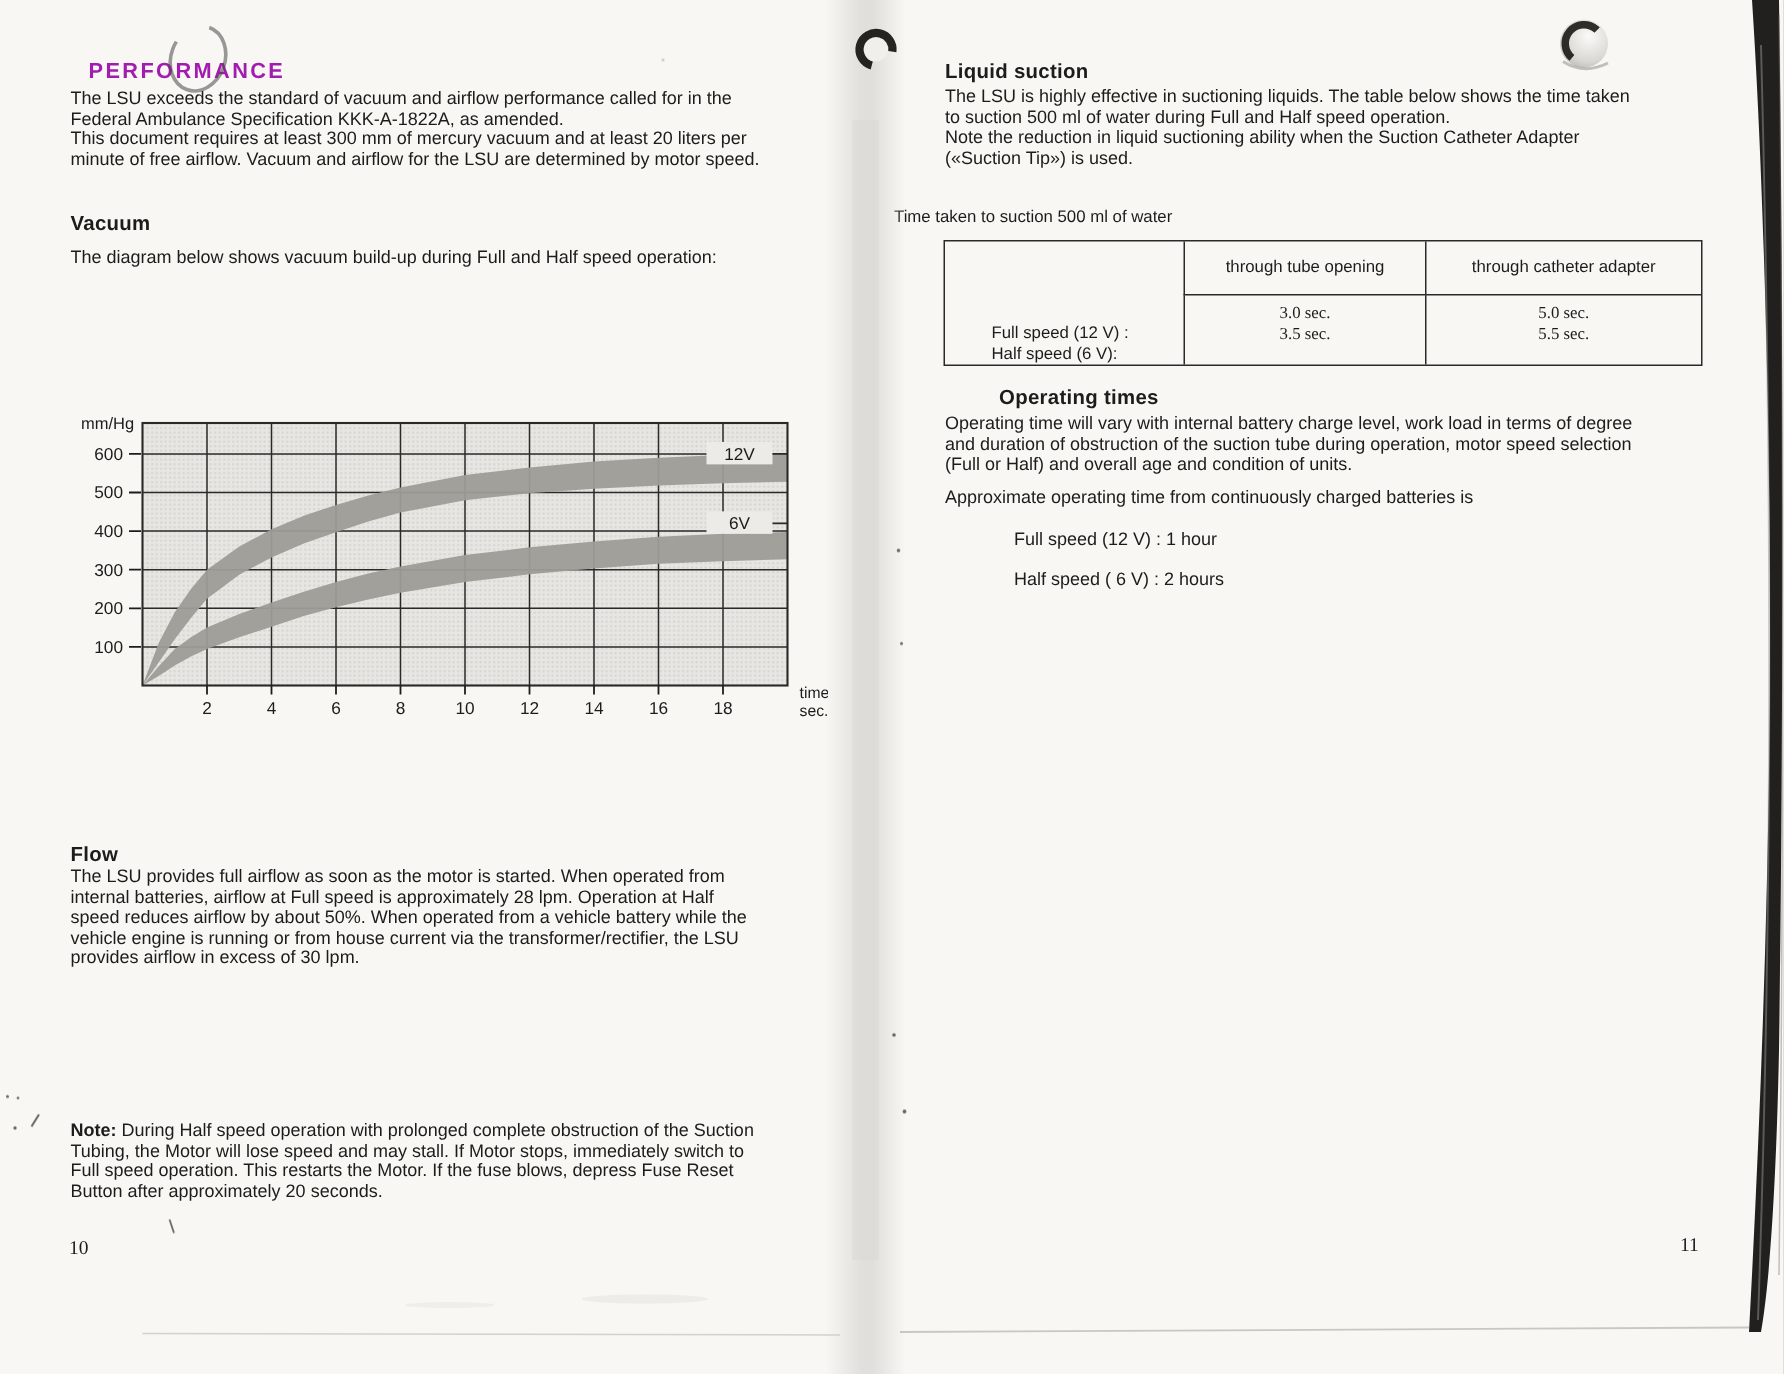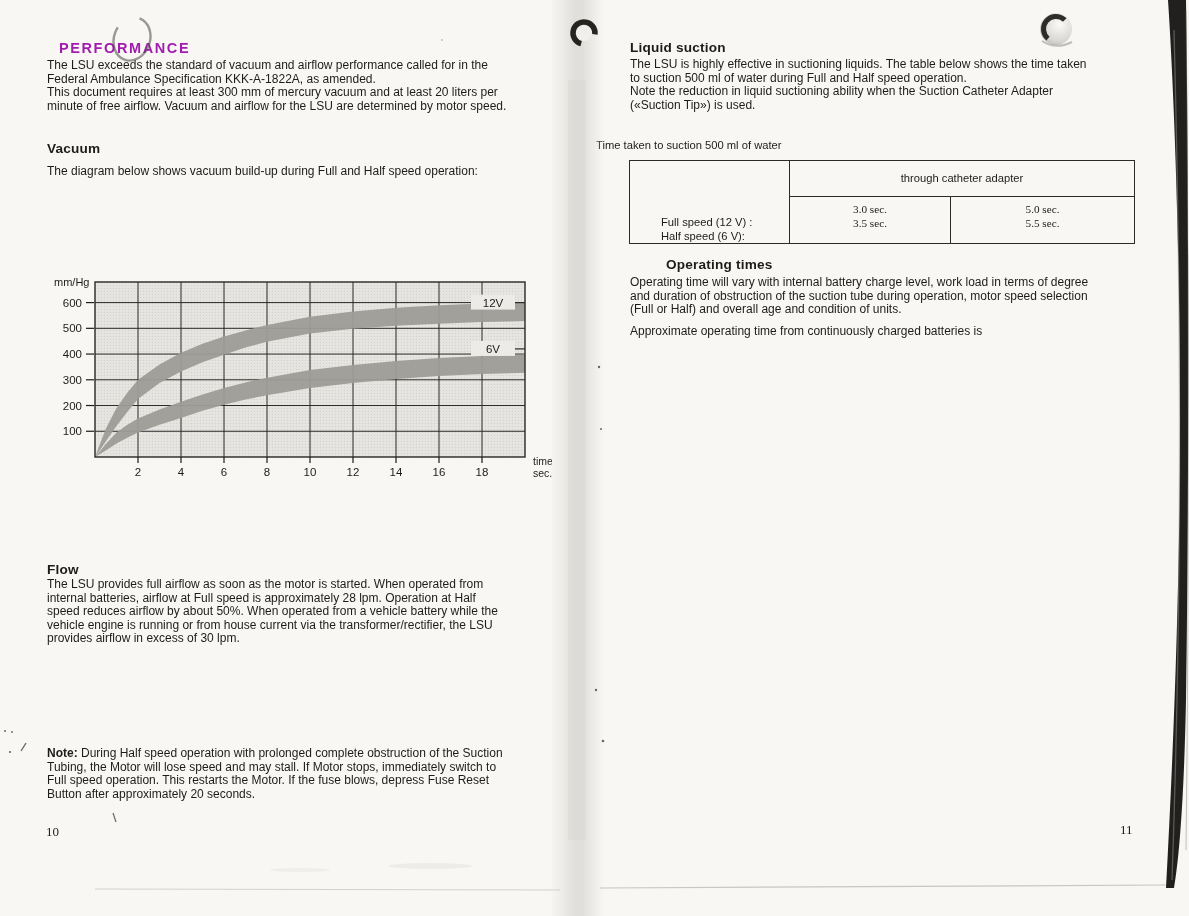--- a/index.html
+++ b/index.html
@@ -156,20 +156,21 @@
   <div id="liquid-body" class="abs para">The LSU is highly effective in suctioning liquids. The table below shows the time taken
 to suction 500 ml of water during Full and Half speed operation.
 Note the reduction in liquid suctioning ability when the Suction Catheter Adapter
 («Suction Tip») is used.</div>
 
   <div id="table-caption" class="abs">Time taken to suction 500 ml of water</div>
 
   <div id="suction-table" class="abs">
     <div class="t-row t-head">
       <div class="cell c1"></div>
+      <div class="cell c2 hb">through tube opening</div>
       <div class="cell c3 hb">through catheter adapter</div>
     </div>
     <div class="t-row t-body">
       <div class="cell c1 labels">
         <div>Full speed (12 V) :</div>
         <div>Half speed (6 V):</div>
       </div>
       <div class="cell c2 vals">
         <div>3.0 sec.</div>
         <div>3.5 sec.</div>
@@ -182,20 +183,24 @@
   </div>
 
   <div id="operating-title" class="abs h2">Operating times</div>
 
   <div id="operating-body" class="abs para">Operating time will vary with internal battery charge level, work load in terms of degree
 and duration of obstruction of the suction tube during operation, motor speed selection
 (Full or Half) and overall age and condition of units.</div>
 
   <div id="operating-intro" class="abs para">Approximate operating time from continuously charged batteries is</div>
 
+  <div id="operating-items" class="abs para">
+    <div>Full speed (12 V) : 1 hour</div>
+    <div>Half speed ( 6 V) : 2 hours</div>
+  </div>
 
   <div id="pageno-right" class="abs pageno">11</div>
 
   <svg id="artifacts" class="abs" width="1189" height="916" viewBox="0 0 1189 916">
     <defs>
       <linearGradient id="gutterGrad" x1="0" y1="0" x2="1" y2="0">
         <stop offset="0" stop-color="#dedcd8" stop-opacity="0"></stop>
         <stop offset="0.45" stop-color="#dddbd7" stop-opacity="0.85"></stop>
         <stop offset="0.6" stop-color="#dddbd7" stop-opacity="0.85"></stop>
         <stop offset="1" stop-color="#dedcd8" stop-opacity="0"></stop>

